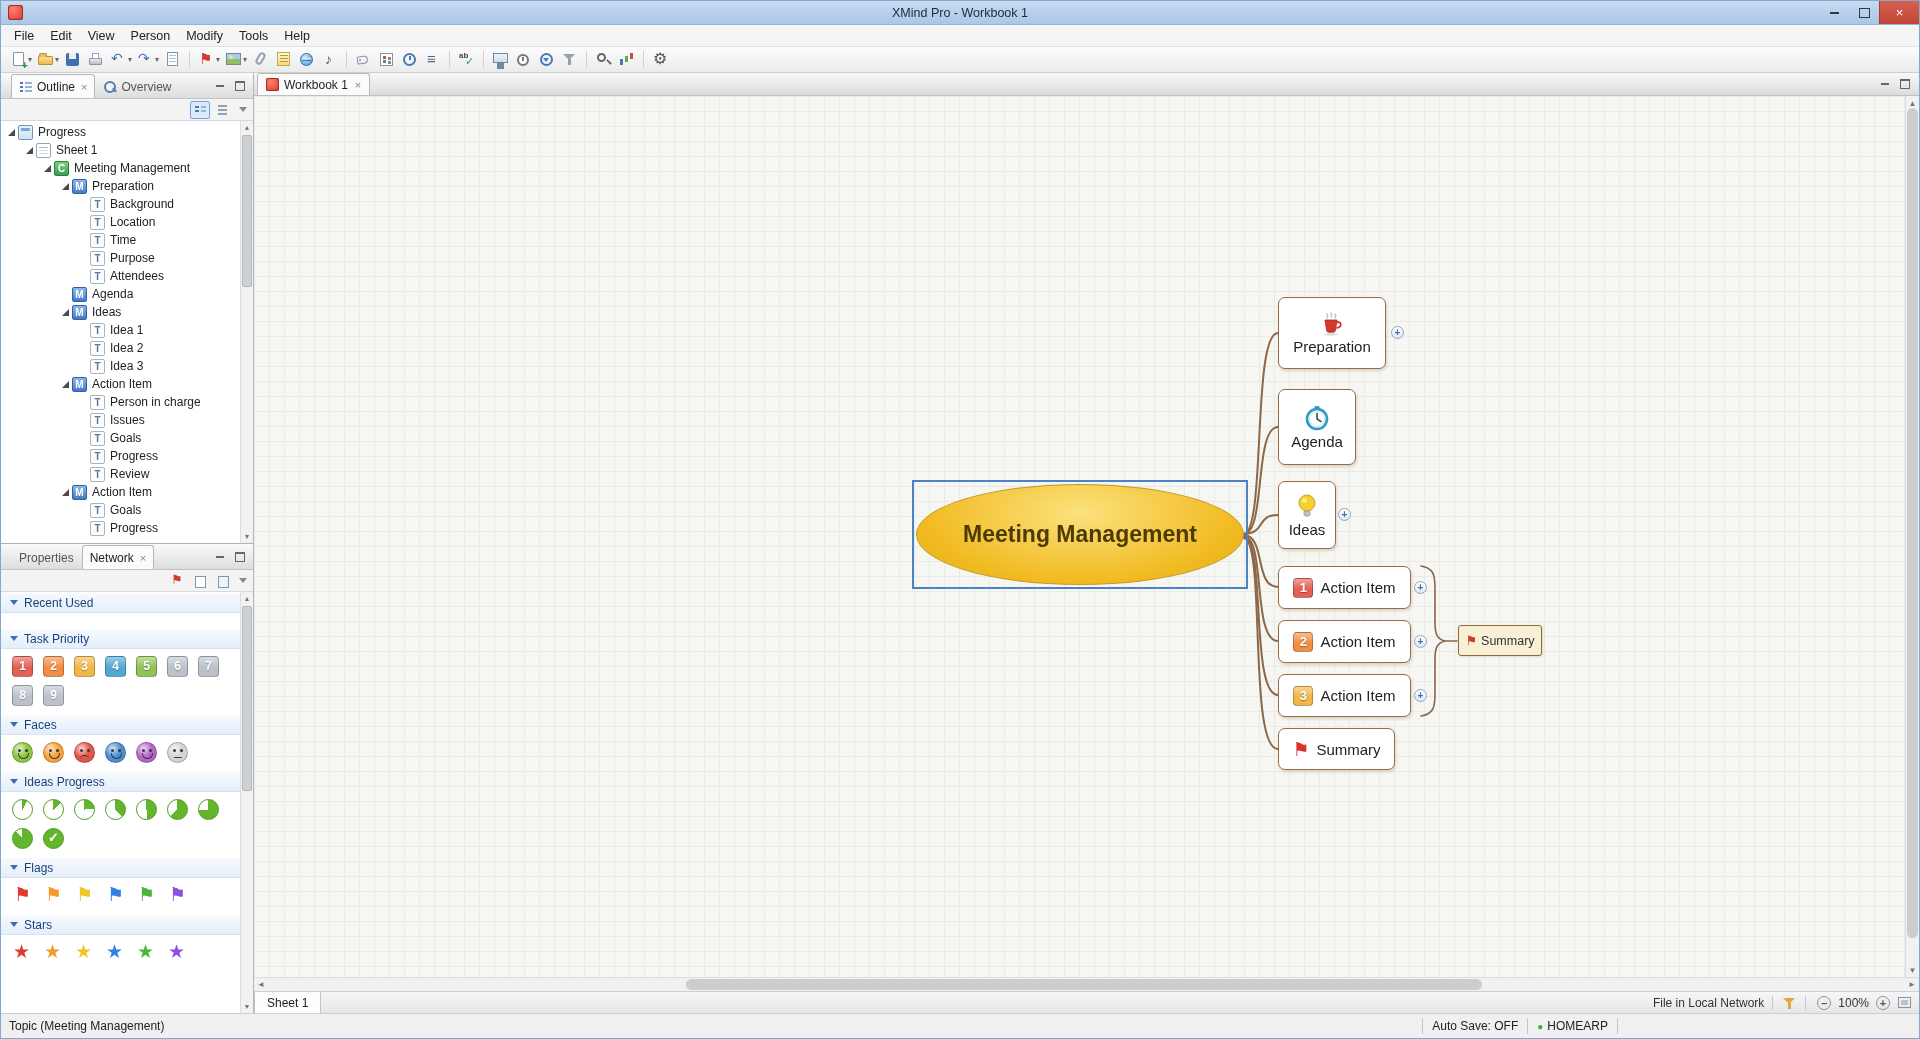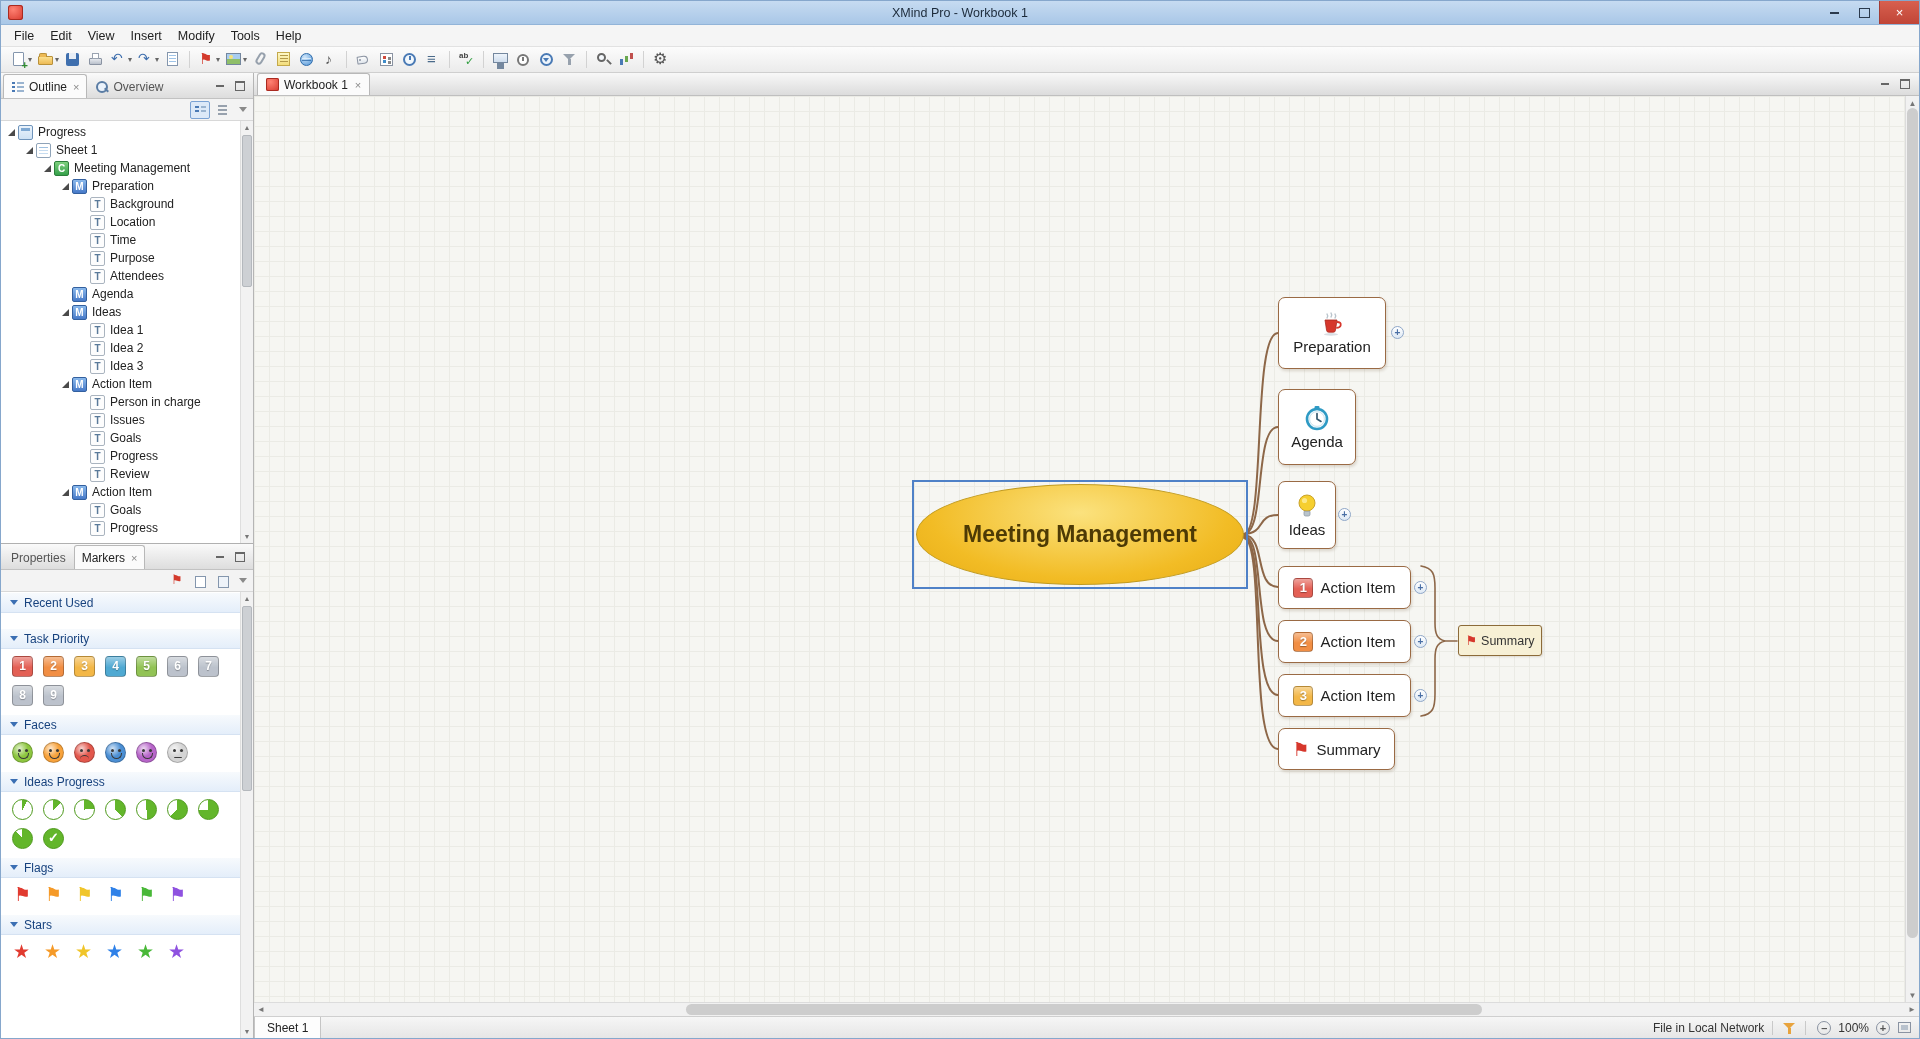--- a/index.html
+++ b/index.html
@@ -72,21 +72,21 @@
   .ic-chart::before{content:"";left:3px;top:9px;width:3px;height:6px;background:#4a7ab5;box-shadow:5px -3px 0 #6aa84f,10px -6px 0 #c0504d}
   .ic-settings::before{content:"⚙";left:2px;top:-1px;font-size:16px;color:#555}
 
   
   .content{flex:1;display:flex;min-height:0}
   .left-col{width:253px;flex:none;display:flex;flex-direction:column;border-right:1px solid #b5b5b5;background:#f0f0f0}
   .panel{display:flex;flex-direction:column;min-height:0}
   .outline-panel{height:471px;flex:none;border-bottom:1px solid #b0b0b0}
   .markers-panel{flex:1}
 
-  .ptabs{height:26px;flex:none;display:flex;align-items:flex-end;background:linear-gradient(#fafafa,#dddddd);border-bottom:1px solid #c2c2c2;padding-left:2px}
+  .ptabs{height:26px;flex:none;display:flex;align-items:flex-end;background:linear-gradient(#fafafa,#dddddd);border-bottom:1px solid #c2c2c2;padding-left:10px}
   .ptab{display:flex;align-items:center;gap:4px;padding:0 7px;height:24px;font-size:12px;color:#555;border:1px solid transparent;border-bottom:none}
   .ptab.active{background:#fbfbfb;border-color:#b8b8b8;border-radius:3px 3px 0 0;color:#222}
   .tab-x{color:#8a8a8a;font-size:11px;margin-left:2px}
   .ptab-btns{margin-left:auto;display:flex;align-items:center;gap:2px;padding:0 4px;height:100%}
   .pm{width:18px;height:15px;display:flex;align-items:center;justify-content:center}
   .pm-min::before{content:"";width:8px;height:2px;background:#666}
   .pm-max::before{content:"";width:8px;height:7px;border:1px solid #666;border-top-width:2px}
 
   .subbar{height:22px;flex:none;display:flex;align-items:center;justify-content:flex-end;gap:3px;background:#f3f3f3;border-bottom:1px solid #d8d8d8;padding:0 3px}
   .sub-btn{width:20px;height:18px;display:flex;align-items:center;justify-content:center;border:1px solid transparent;border-radius:2px;background:none}
@@ -231,21 +231,21 @@
       <span class="tbn tbn-max"></span>
       <span class="tbn tbn-close">×</span>
     </div>
   </div>
 
   <div class="menubar">
 
   <span class="menu-item">File</span>
       <span class="menu-item">Edit</span>
       <span class="menu-item">View</span>
-      <span class="menu-item">Insert</span>
+      <span class="menu-item">Person</span>
       <span class="menu-item">Modify</span>
       <span class="menu-item">Tools</span>
       <span class="menu-item">Help</span>
     </div>
 
   <div class="toolbar">
     <div class="tb-group">
         <button class="tb-btn">
           <span class="ic ic-new"></span>
           <span class="dd">▾</span>
@@ -525,21 +525,21 @@
           </div>
         </div>
       </div>
 
       <div class="panel markers-panel">
         <div class="ptabs">
           <div class="ptab">
             <span>Properties</span>
           </div>
           <div class="ptab active">
-            <span>Markers</span>
+            <span>Network</span>
             <span class="tab-x">×</span>
           </div>
           <div class="ptab-btns">
             <span class="pm pm-min"></span>
             <span class="pm pm-max"></span>
           </div>
         </div>
         <div class="subbar">
           <button class="sub-btn">
               <span class="mini mini-flag"></span>
@@ -763,14 +763,24 @@
         <span class="funnel-ic"></span>
         <span class="sb-sep"></span>
         <span class="zoom-btn">–</span>
         <span class="zoom-val">100%</span>
         <span class="zoom-btn">+</span>
         <span class="fit-btn"></span>
       </div>
     </div>
   </div>
 
+  <div class="statusbar">
+    <span>Topic (Meeting Management)</span>
+    <div class="flex-sp"></div>
+    <span class="st-sep"></span>
+    <span>Auto Save: OFF</span>
+    <span class="st-sep"></span>
+    <span><span class="net-dot">●</span><span>HOMEARP</span></span>
+    <span class="st-sep"></span>
+    <span class="end-sp"></span>
+  </div>
 
 </div>
 
 </body></html>

